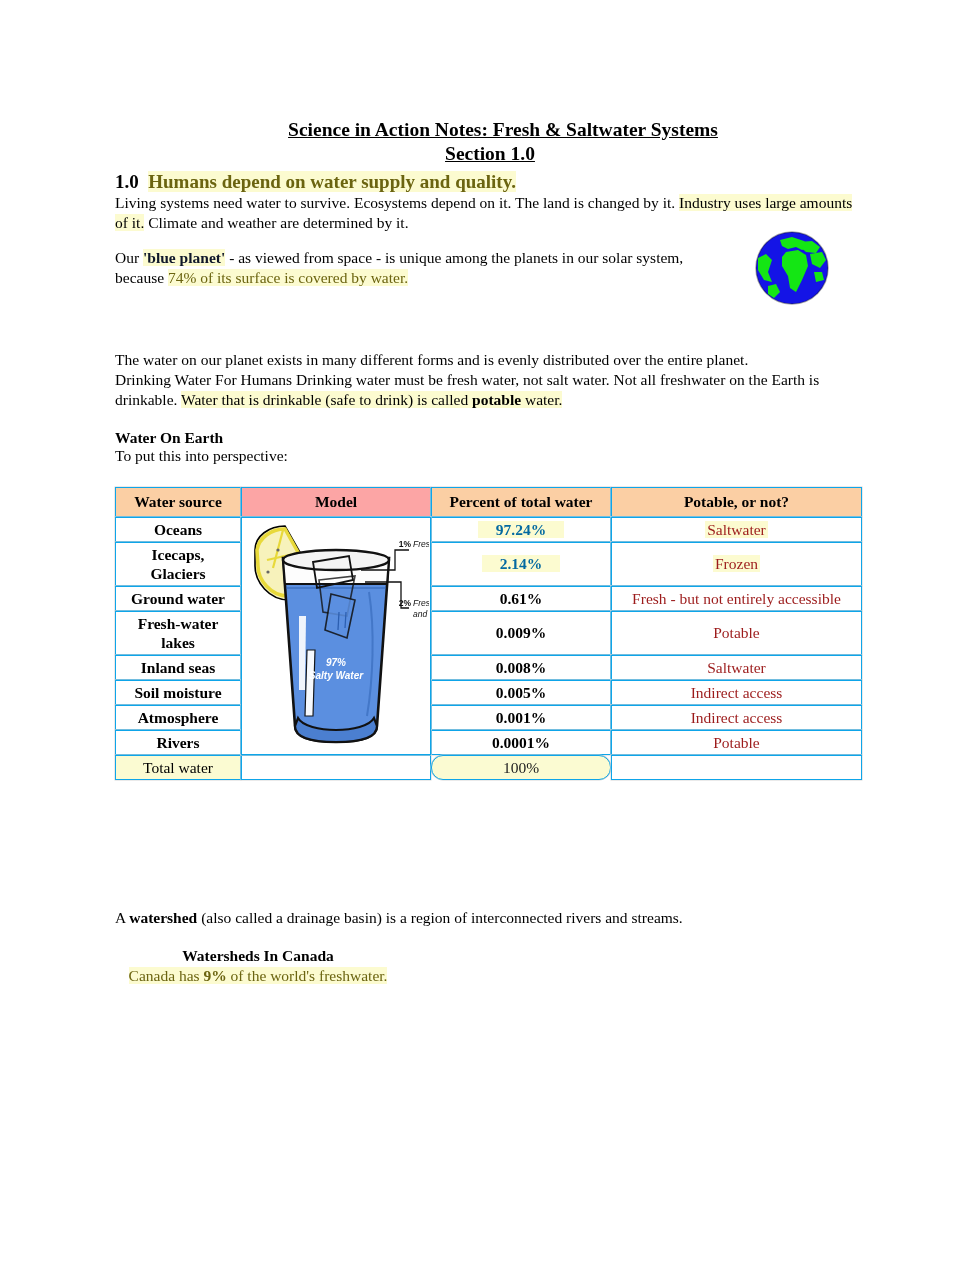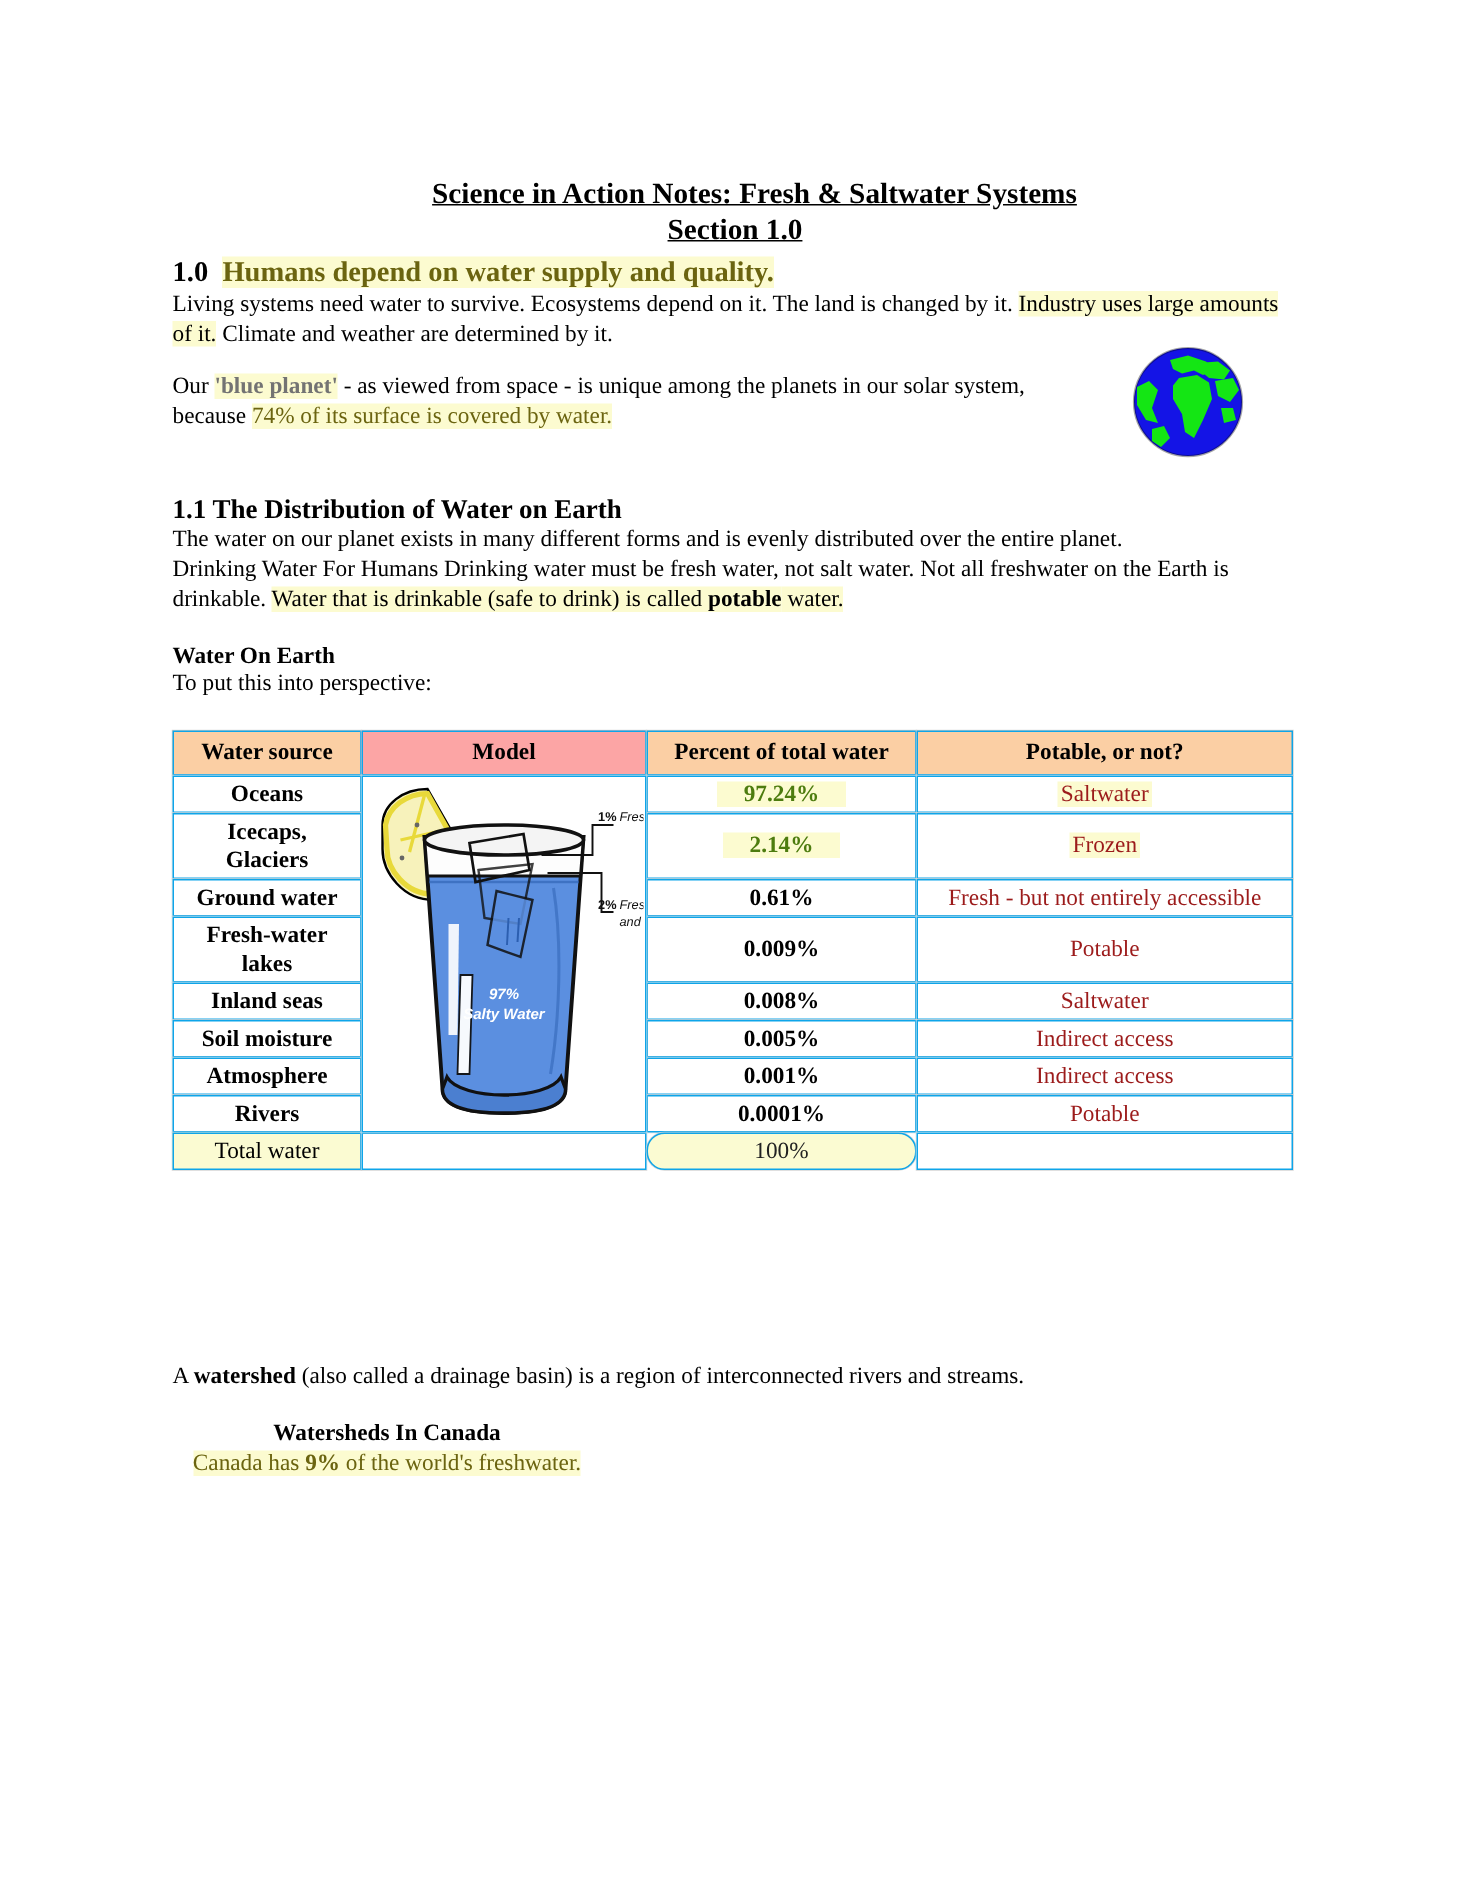--- a/index.html
+++ b/index.html
@@ -82,21 +82,21 @@
     left: 115px;
     top: 248px;
     width: 610px;
     font-size: 15.5px;
     line-height: 20px;
   }
 
   .hl { background: #fcfbd0; }
   .hl-olive { background: #fcfbd0; color: #6b6410; margin-top: 23px; }
   .b { font-weight: bold; }
-  .b-olive { font-weight: bold; color: #737373; background: #fcfbd0; text-align: center; }
+  .b-olive { font-weight: bold; color: #0f172a; background: #fcfbd0; text-align: center; }
 
   
   .globe-wrap {
     position: absolute;
     left: 752px;
     top: 228px;
     width: 80px;
     height: 80px;
   }
 
@@ -179,21 +179,21 @@
     font-weight: bold;
     font-size: 15.5px;
   }
   .cell-pot {
     text-align: center;
     font-size: 15.5px;
     color: #9c1b1b;
   }
   .pct-hl {
     background: #fcfbd0;
-    color: #4d7c0f;
+    color: #0369a1;
     padding: 0 18px;
   }
   .pot-hl {
     background: #fcfbd0;
     color: #9c1b1b;
     padding: 0 2px;
   }
   .total-row td {
     background: #fbfbd2;
     font-weight: normal;
@@ -303,21 +303,20 @@
 
       <path d="M58 26 L70 24 L74 32 L68 40 L60 36 Z" fill="#14e614"></path>
       <path d="M62 44 L70 44 L72 52 L64 54 Z" fill="#14e614"></path>
 
       <path d="M6 30 L14 26 L20 32 L16 44 L20 54 L12 52 L6 42 Z" fill="#14e614"></path>
       <path d="M16 58 L24 56 L28 64 L22 70 L16 66 Z" fill="#14e614"></path>
       <circle cx="40" cy="40" r="36" fill="none" stroke="#000000" stroke-width="1.5" opacity="0.35"></circle>
     </svg>
   </div>
 
-  <div class="sec-1-1">1.1 The Distribution of Water on Earth</div>
   <div class="para-3"><span>The water on our planet exists in many different forms and is evenly distributed over the entire planet.</span><br><span>Drinking Water For Humans Drinking water must be fresh water, not salt water. Not all freshwater on the Earth is drinkable. </span><span class="hl">Water that is drinkable (safe to drink) is called </span><span class="hl b">potable</span><span class="hl"> water.</span></div>
 
   <div class="woe-head">Water On Earth</div>
   <div class="woe-sub">To put this into perspective:</div>
 
   <table class="water-table">
     <colgroup>
       <col class="col-source">
         <col class="col-model">
         <col class="col-pct">

